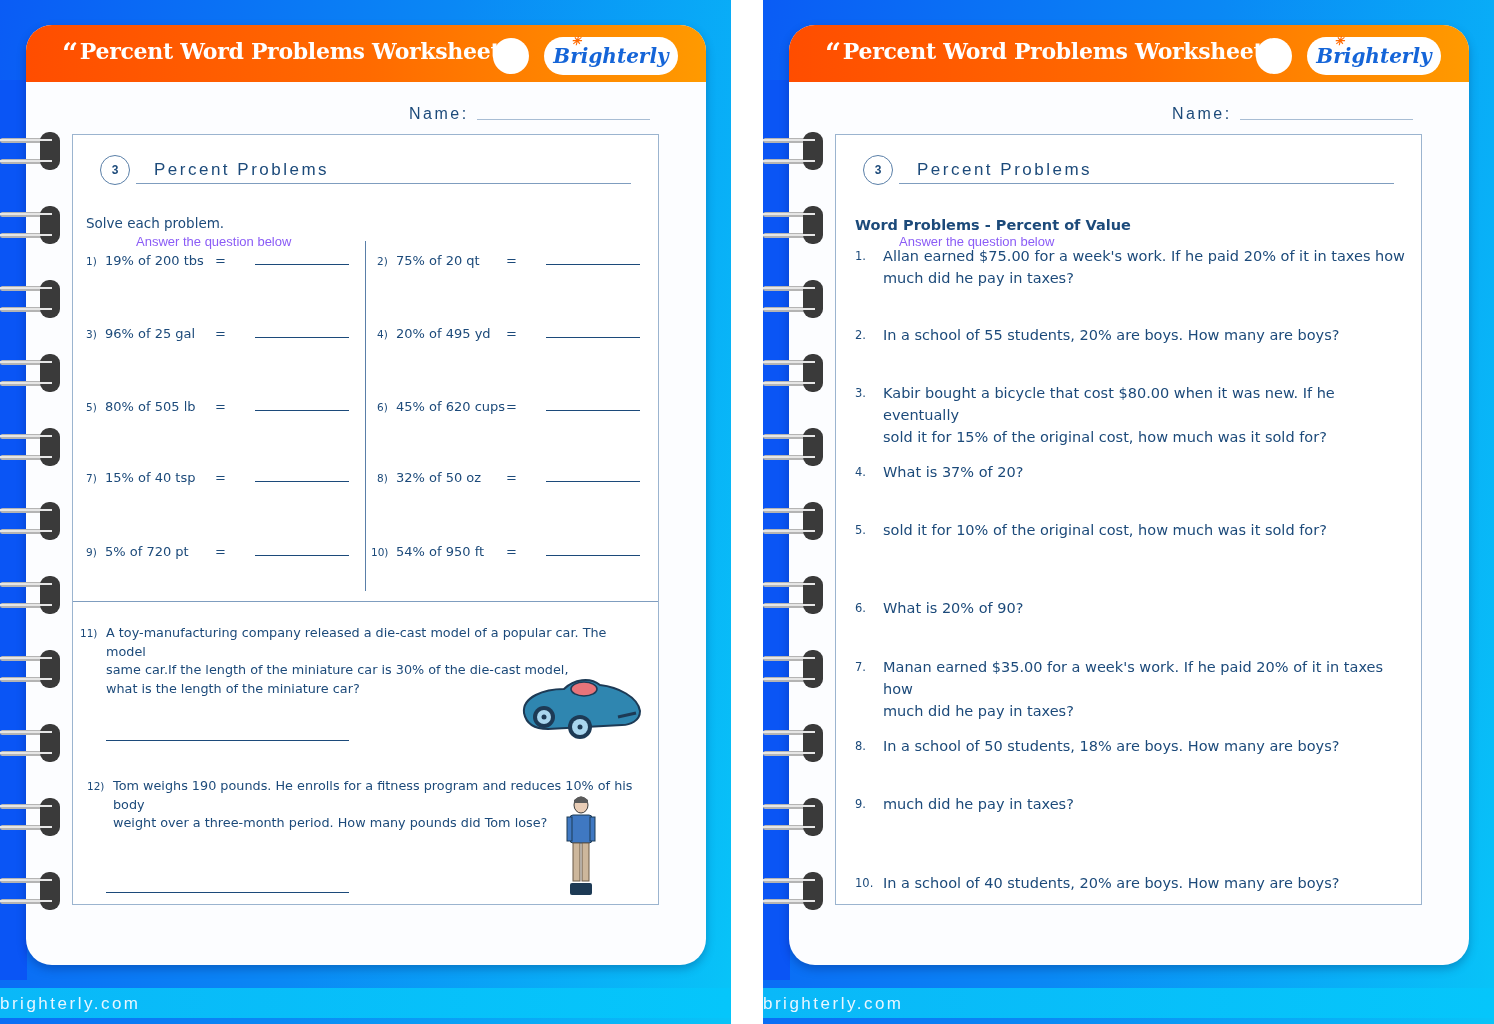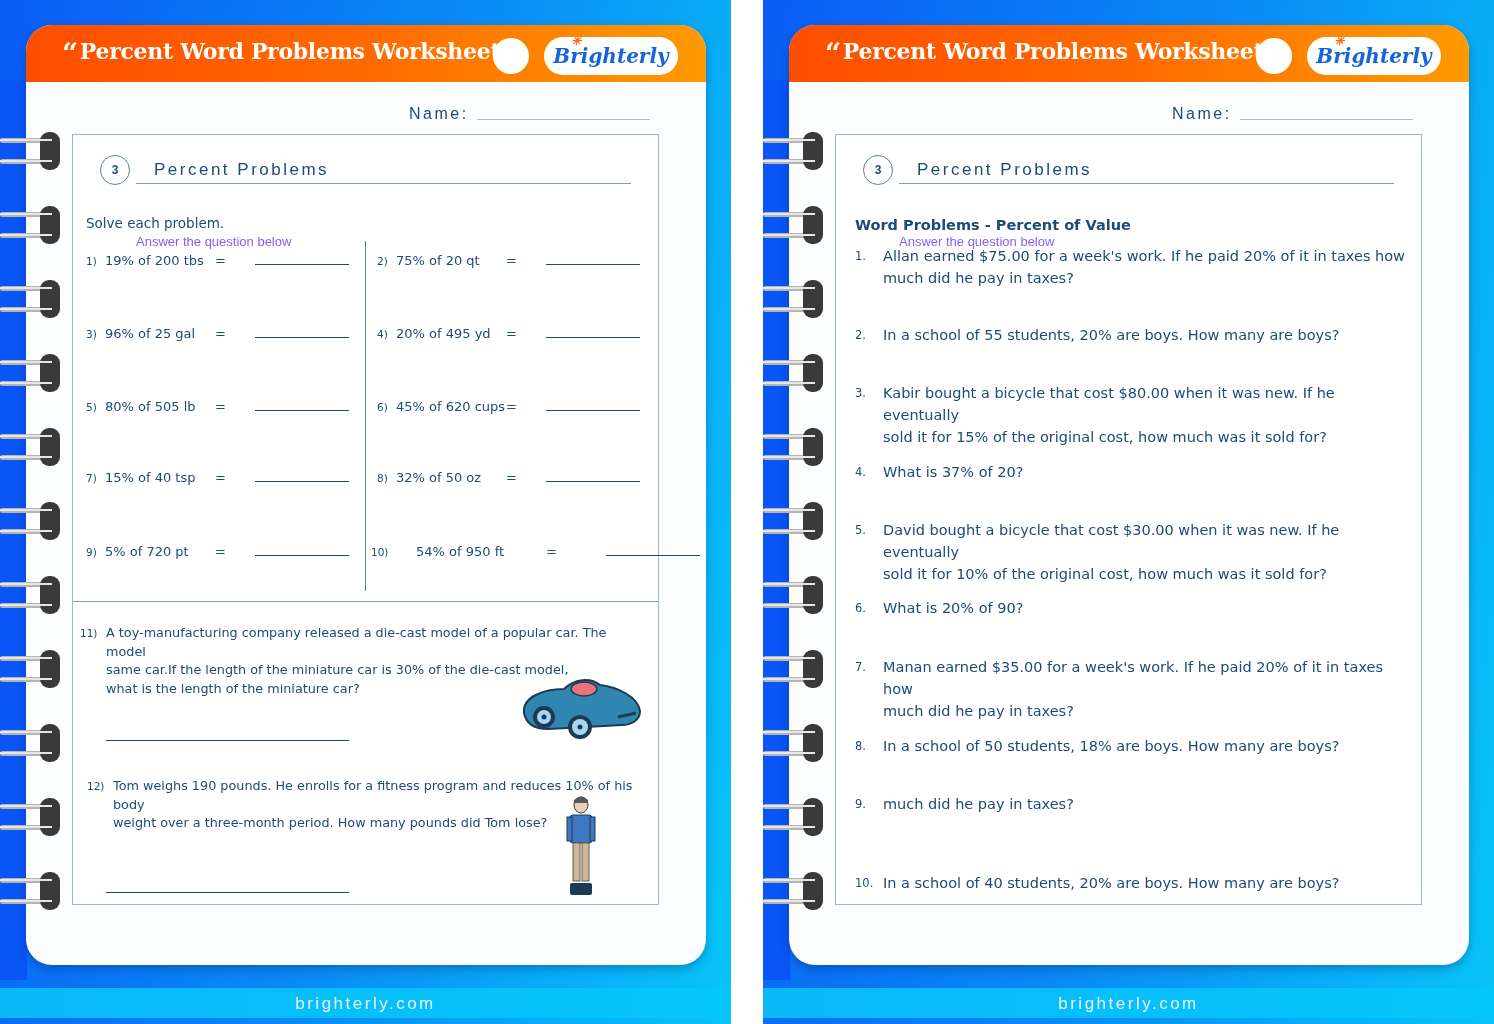--- a/index.html
+++ b/index.html
@@ -12,21 +12,21 @@
     overflow: hidden;
   }
   .sheet.left { left: 0; }
   .sheet.right { left: 763px; }
 
   .sheet .footer-band {
     position: absolute; left: 0; right: 0; top: 988px; height: 30px;
     background: linear-gradient(90deg, #0ab8f8, #05c6fb);
   }
   .sheet .footer-text {
-    position: absolute; left: 0; right: 0; top: 994px; text-align: center;
+    position: absolute; left: 0; right: 0; top: 994px; 
     color: #e8f6ff; font-size: 17px; letter-spacing: 2.5px;
   }
   .sheet .spine {
     position: absolute; left: 0; top: 80px; width: 27px; height: 900px; background: #0a55f5;
   }
 
   .card {
     position: absolute; left: 26px; top: 25px; width: 680px; height: 940px;
     background: #fcfdff; border-radius: 26px; overflow: hidden;
     box-shadow: 0 4px 10px rgba(0,0,60,0.25);
@@ -185,21 +185,21 @@
         <span class="peq">=</span>
         <span class="pline"></span>
       </div>
 
       <div class="prob ws-text" style="left:13px; top:409px;">
         <span class="pnum">9)</span>
         <span class="pexpr">5% of 720 pt</span>
         <span class="peq">=</span>
         <span class="pline"></span>
       </div>
-      <div class="prob ws-text" style="left:298px; top:409px;gap:20px;">
+      <div class="prob ws-text" style="left:298px; top:409px;">
         <span class="pnum" style="width:25px;">10)</span>
         <span class="pexpr">54% of 950 ft</span>
         <span class="peq">=</span>
         <span class="pline"></span>
       </div>
 
       <div class="h-divider"></div>
 
       <div class="word ws-text" style="left:7px; top:489px; width:570px; height:80px;">
         <span class="wnum">11)</span>
@@ -379,21 +379,20 @@
       </div>
       <div class="rp-item ws-text" style="top:326px;">
         <span class="rnum">4.</span>
         <div class="rtext">
             <div>What is 37% of 20?</div>
           </div>
       </div>
       <div class="rp-item ws-text" style="top:384px;">
         <span class="rnum">5.</span>
         <div class="rtext">
-            <div>David bought a bicycle that cost $30.00 when it was new. If he eventually</div>
             <div>sold it for 10% of the original cost, how much was it sold for?</div>
           </div>
       </div>
       <div class="rp-item ws-text" style="top:462px;">
         <span class="rnum">6.</span>
         <div class="rtext">
             <div>What is 20% of 90?</div>
           </div>
       </div>
       <div class="rp-item ws-text" style="top:521px;">

